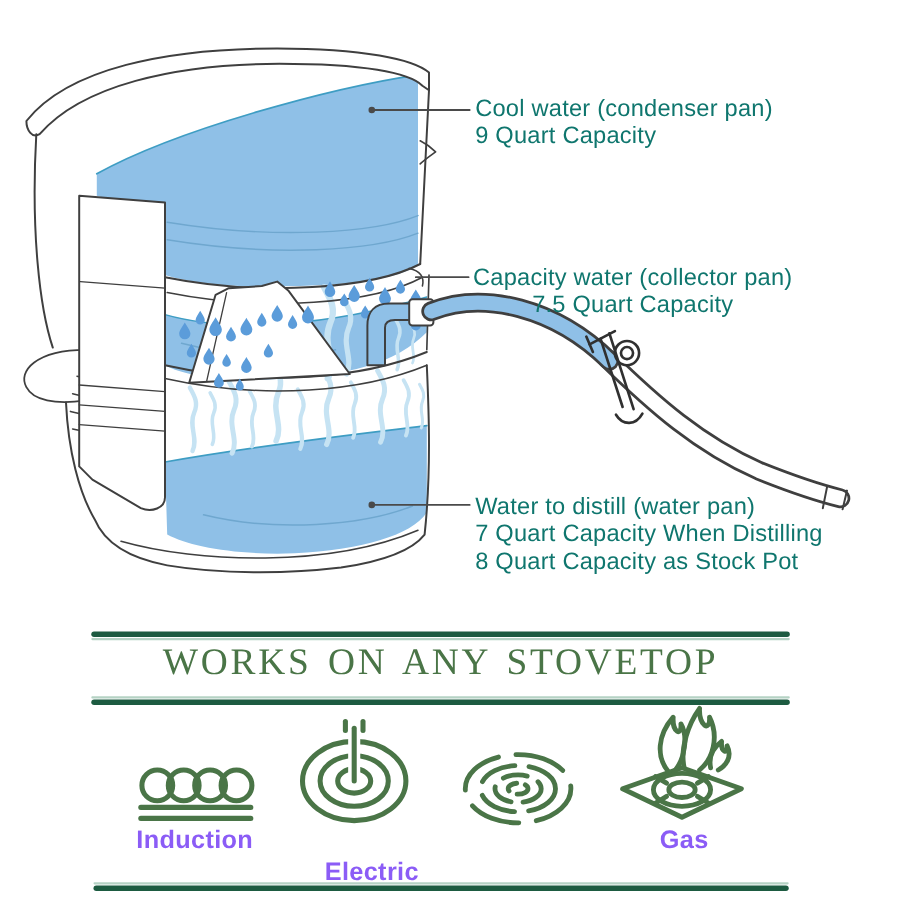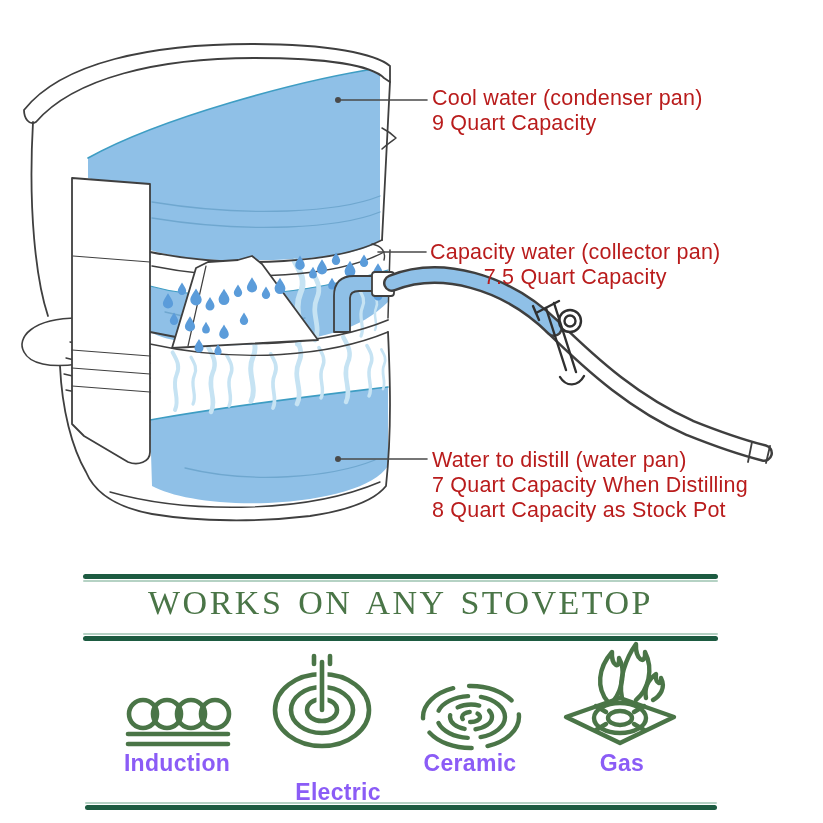--- a/index.html
+++ b/index.html
@@ -3,21 +3,21 @@
 <meta charset="utf-8">
 <style>
   html,body{margin:0;padding:0;background:#fff;}
   #page{
     position:relative;width:823px;height:823px;background:#ffffff;
     font-family:"Liberation Sans", sans-serif;overflow:hidden;
   }
   svg{display:block;}
   .diagram-svg{position:absolute;left:0;top:0;}
   .anno{
-    position:absolute;color:#b91c1c;font-size:21.5px;line-height:25px;
+    position:absolute;color:#0f766e;font-size:21.5px;line-height:25px;
     letter-spacing:0.2px;white-space:nowrap;
   }
   .anno.center2 .cap{text-align:center;}
   .rule{
     position:absolute;height:4.5px;background:#1d5b41;border-radius:3px;
   }
   .rule-light{
     position:absolute;height:2px;background:#9cc3b0;border-radius:2px;opacity:.75;
   }
   .stove-heading{
@@ -260,19 +260,18 @@
       <path d="M88,90 L78,84"></path>
 
       <path d="M52,62 C40,48 42,28 56,12 C55,26 64,30 63,18 C70,30 66,50 58,60"></path>
       <path d="M66,58 C62,40 70,18 80,4 C79,20 90,26 89,12 C98,30 92,50 80,60"></path>
       <path d="M90,58 C88,48 92,40 100,34 C99,44 106,46 105,38 C110,48 104,56 97,60"></path>
     </g>
   </svg>
 
   <div class="stove-label" style="left:92px;">Induction</div>
   <div class="stove-label" style="left:253px;margin-top:29px;">Electric</div>
-  <div class="stove-label" style="left:385px;">Ceramic</div>
   <div class="stove-label" style="left:537px;">Gas</div>
 
   <div class="rule-light" style="left:85px;top:802px;width:632px;"></div>
   <div class="rule" style="left:85px;top:805px;width:632px;"></div>
 
 </div>
 
 </body></html>

